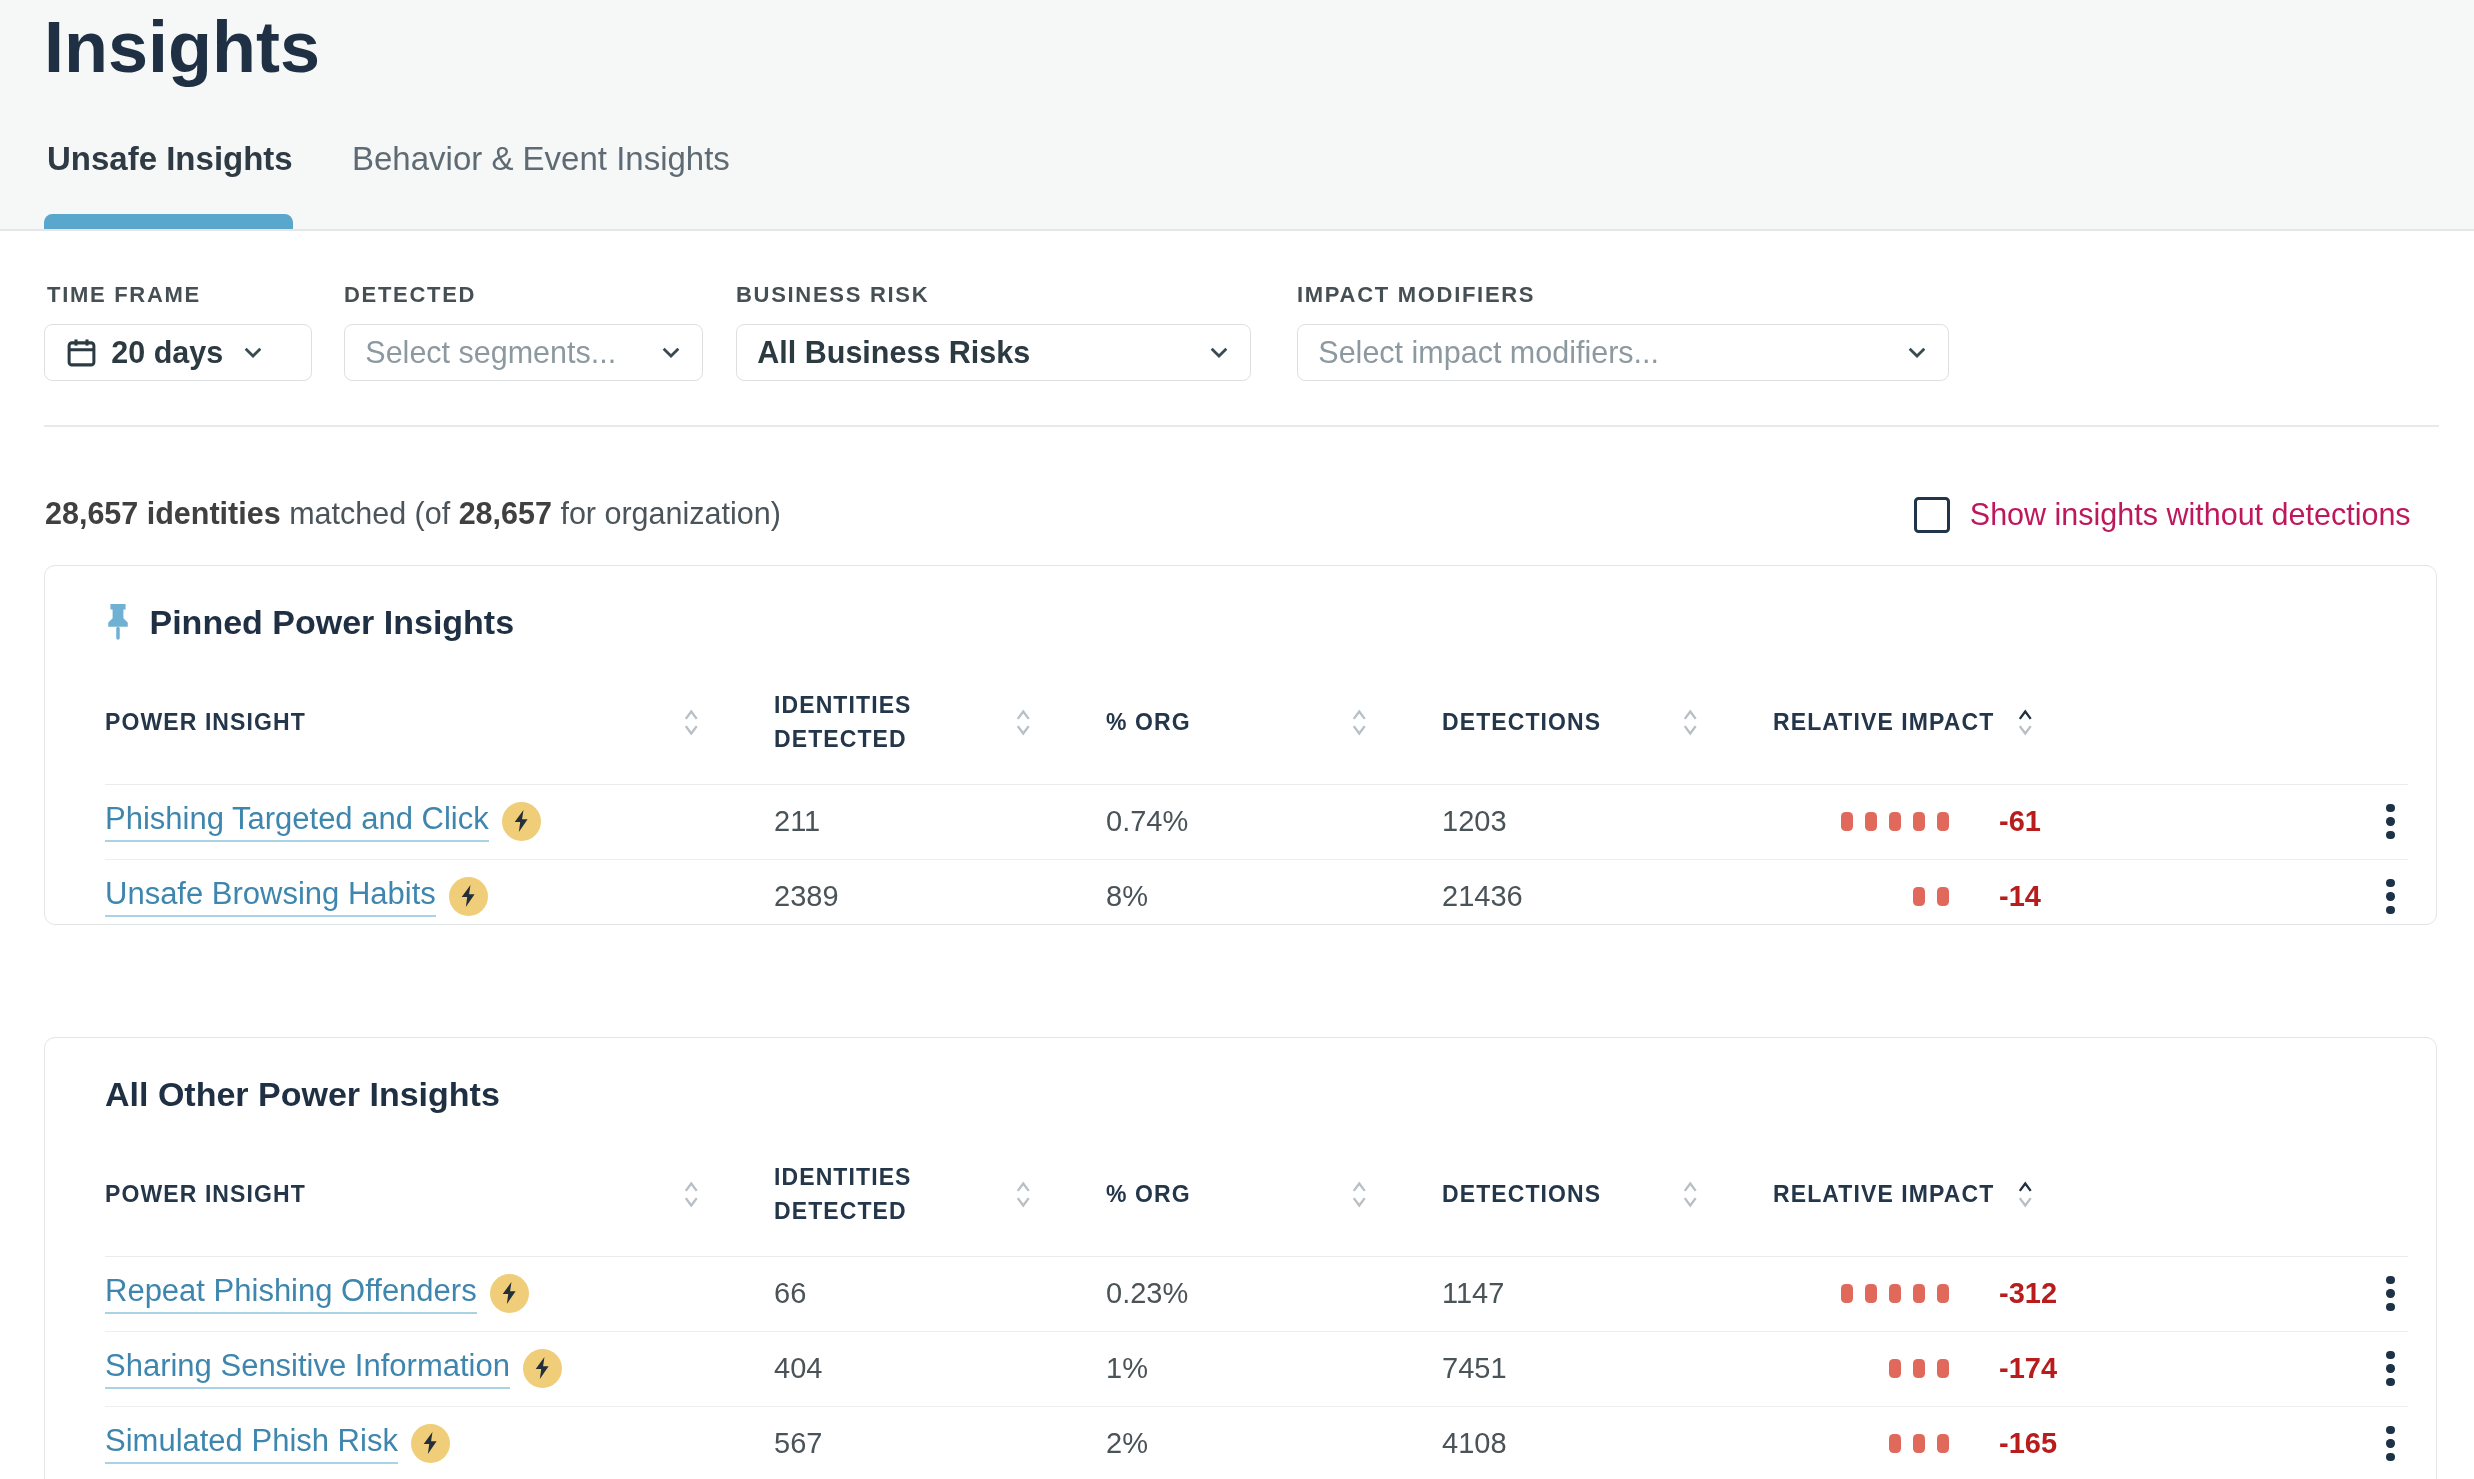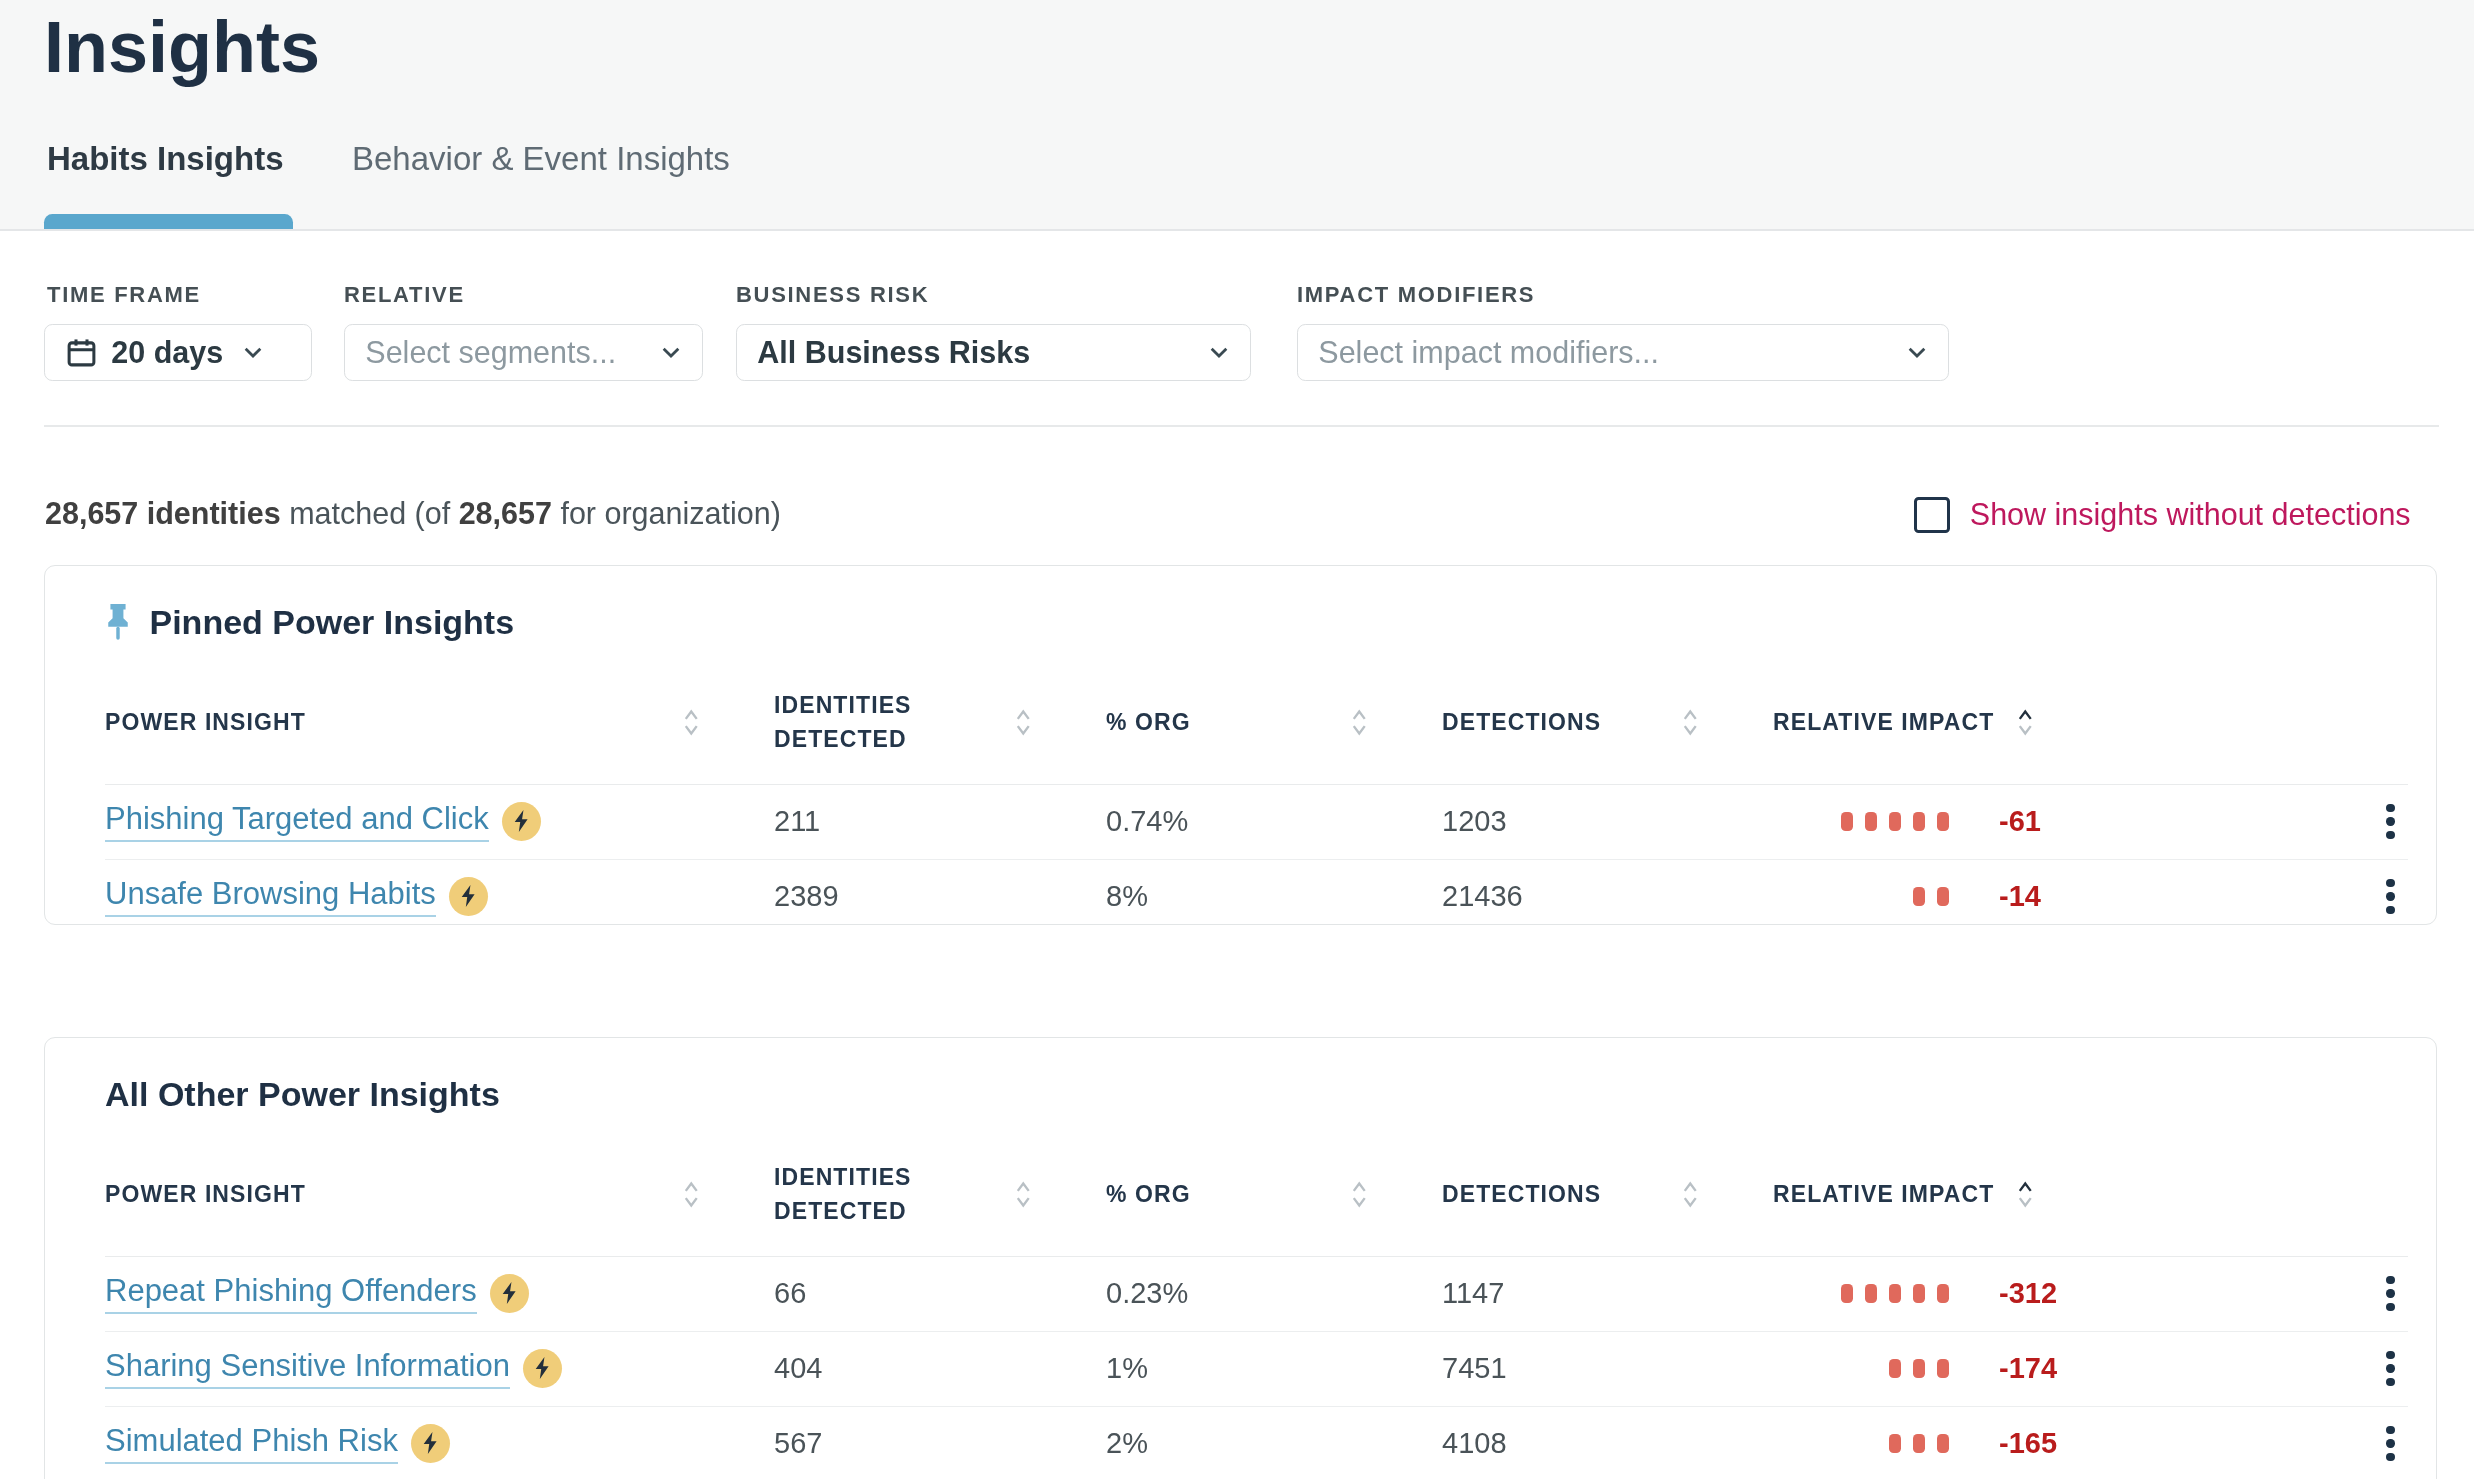--- a/index.html
+++ b/index.html
@@ -112,27 +112,27 @@
     width:41px;height:55px;margin-left:auto;cursor:pointer;
   }
   .kebab i{width:8.3px;height:8.3px;border-radius:50%;background:#1d3246;display:block;}
 </style>
 </head>
 <body>
 
 <div class="topband"></div>
 <div class="page-title">Insights</div>
 
-<div class="tab active">Habits Insights</div>
+<div class="tab active">Unsafe Insights</div>
 <div class="tab inactive">Behavior &amp; Event Insights</div>
 <div class="tab-underline"></div>
 <div class="tabs-divider"></div>
 
 <div class="filter-label" style="left:47px">TIME FRAME</div>
-<div class="filter-label" style="left:344px">RELATIVE</div>
+<div class="filter-label" style="left:344px">DETECTED</div>
 <div class="filter-label" style="left:736px">BUSINESS RISK</div>
 <div class="filter-label" style="left:1297px">IMPACT MODIFIERS</div>
 
 <div class="dropdown" style="left:44px;width:268px">
   <span class="cal-icon">
     <svg width="33" height="33" viewBox="0 0 24 24" fill="none" stroke="#2c3a42" stroke-width="2.2">
       <rect x="3" y="5" width="18" height="16" rx="2"></rect>
       <line x1="3" y1="10" x2="21" y2="10"></line>
       <line x1="8" y1="2.5" x2="8" y2="7"></line>
       <line x1="16" y1="2.5" x2="16" y2="7"></line>

